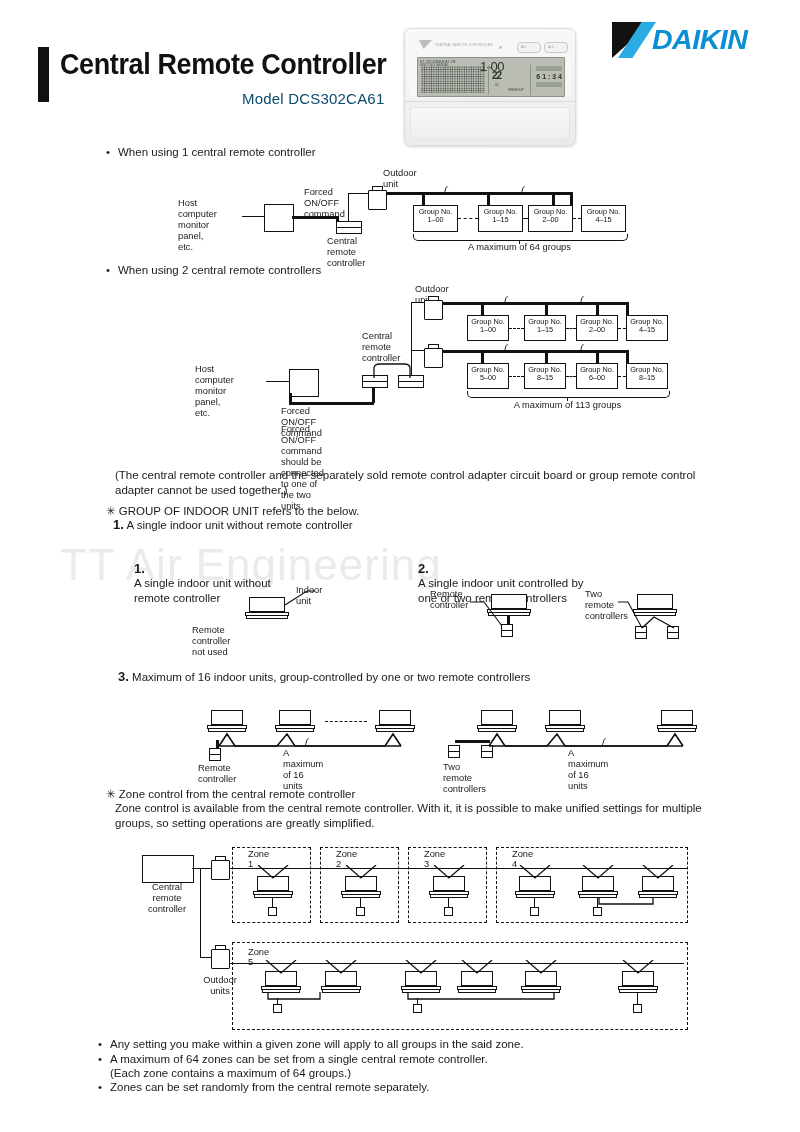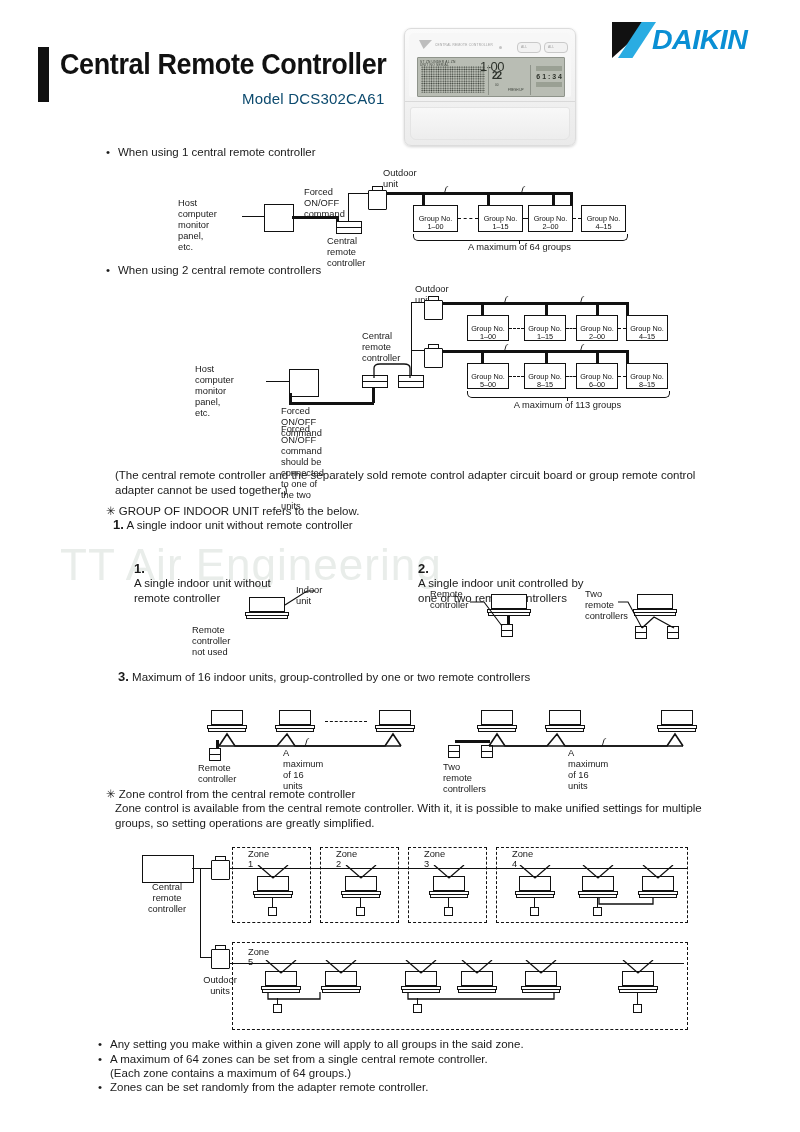--- a/index.html
+++ b/index.html
@@ -72,21 +72,21 @@
   .bullet .dot{display:inline-block;width:12px;}
   .para{position:absolute;font-size:11.5px;line-height:14.5px;color:#1a1a1a;z-index:3;}
   .numlbl{font-weight:bold;font-size:13px;}
 
   
   .dg{position:absolute;z-index:3;}
   .lbl{position:absolute;font-size:9.3px;line-height:11px;color:#1a1a1a;white-space:pre;}
   .lbl-c{position:absolute;font-size:9.3px;line-height:11px;color:#1a1a1a;text-align:center;}
   .box{position:absolute;border:1.6px solid #111;background:#fff;}
   .gbox{position:absolute;border:1.6px solid #111;background:#fff;
-    font-size:7.3px;line-height:8.4px;text-align:center;padding-top:9px;
+    font-size:7.3px;line-height:8.4px;text-align:center;padding-top:2px;
     box-sizing:border-box;color:#111;}
   .lnT{position:absolute;background:#111;height:1.3px;}
   .lnV{position:absolute;background:#111;width:1.3px;}
   .lnTh{position:absolute;background:#111;height:2.6px;}
   .lnVh{position:absolute;background:#111;width:2.6px;}
 
   
   .odu{position:absolute;width:19px;height:24px;}
   .odu .cap{position:absolute;left:4px;top:0;width:11px;height:4px;
     border:1.4px solid #111;border-bottom:none;background:#fff;box-sizing:border-box;}
@@ -652,17 +652,17 @@
   </div>
 
   <div class="bullet" style="left:98px;top:1038px">
     <span class="dot">•</span><span>Any setting you make within a given zone will apply to all groups in the said zone.</span>
   </div>
   <div class="bullet" style="left:98px;top:1053px">
     <span class="dot">•</span><span>A maximum of 64 zones can be set from a single central remote controller.</span>
   </div>
   <div class="bullet" style="left:110px;top:1067px">(Each zone contains a maximum of 64 groups.)</div>
   <div class="bullet" style="left:98px;top:1081px">
-    <span class="dot">•</span><span>Zones can be set randomly from the adapter remote controller.</span>
+    <span class="dot">•</span><span>Zones can be set randomly from the central remote separately.</span>
   </div>
 
 
 </div>
 
 </body></html>

